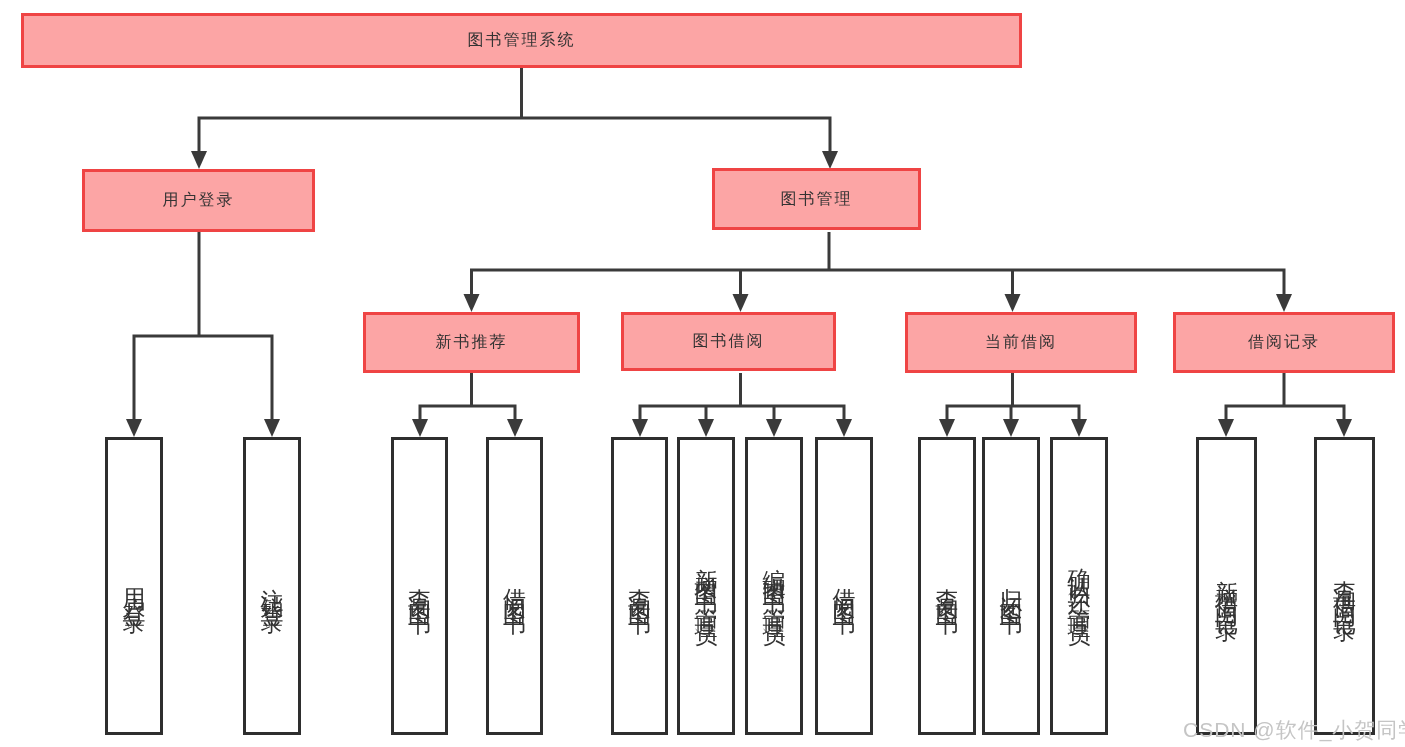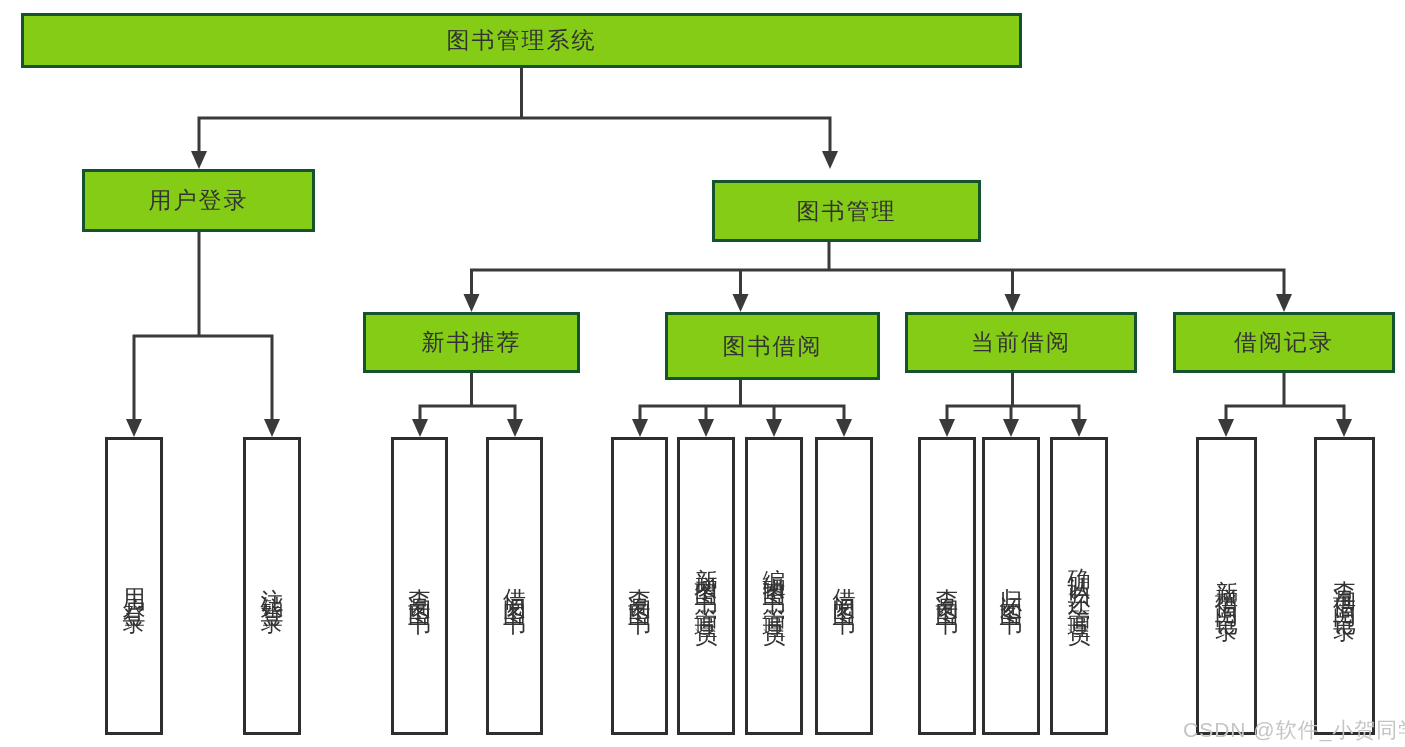--- a/index.html
+++ b/index.html
@@ -21,26 +21,26 @@
     stroke-width: 3;
     fill: none;
   }
   #connector-layer polygon {
     fill: #3a3a3a;
     stroke: none;
   }
   .hbox {
     position: absolute;
     box-sizing: border-box;
-    border: 3px solid #14532d;
-    background: #84cc16;
+    border: 3px solid #ef4444;
+    background: #fca5a5;
     display: flex;
     align-items: center;
     justify-content: center;
-    font-size: 23px;
+    font-size: 16px;
     letter-spacing: 2px;
     color: #333333;
   }
   .vbox {
     position: absolute;
     top: 437px;
     height: 298px;
     box-sizing: border-box;
     border: 3px solid #2e2e2e;
     background: #ffffff;
@@ -118,24 +118,24 @@
     <g>
       <path d="M1284 373 V407.5 M1226 406 H1344 M1226 404.5 V420 M1344 404.5 V420"></path>
       <polygon points="1218,419 1234,419 1226,437"></polygon>
       <polygon points="1336,419 1352,419 1344,437"></polygon>
     </g>
   </svg>
 
   <div class="hbox" style="left:21px; top:13px; width:1001px; height:55px;">图书管理系统</div>
 
   <div class="hbox" style="left:82px; top:169px; width:233px; height:63px;">用户登录</div>
-  <div class="hbox" style="left:712px; top:180px; width:269px; height:62px;">图书管理</div>
+  <div class="hbox" style="left:712px; top:168px; width:209px; height:62px;">图书管理</div>
 
   <div class="hbox" style="left:363px; top:312px; width:217px; height:61px;">新书推荐</div>
-  <div class="hbox" style="left:665px; top:312px; width:215px; height:68px;">图书借阅</div>
+  <div class="hbox" style="left:621px; top:312px; width:215px; height:59px;">图书借阅</div>
   <div class="hbox" style="left:905px; top:312px; width:232px; height:61px;">当前借阅</div>
   <div class="hbox" style="left:1173px; top:312px; width:222px; height:61px;">借阅记录</div>
 
   <div class="vbox" style="left:105px; width:58px;">
     <span class="vtext">用户登录</span>
   </div>
   <div class="vbox" style="left:243px; width:58px;">
     <span class="vtext">注销登录</span>
   </div>
 

